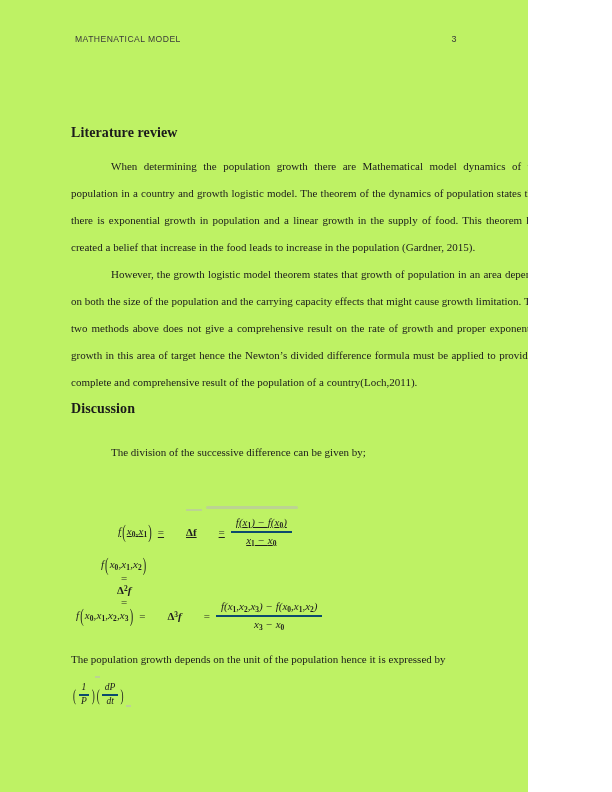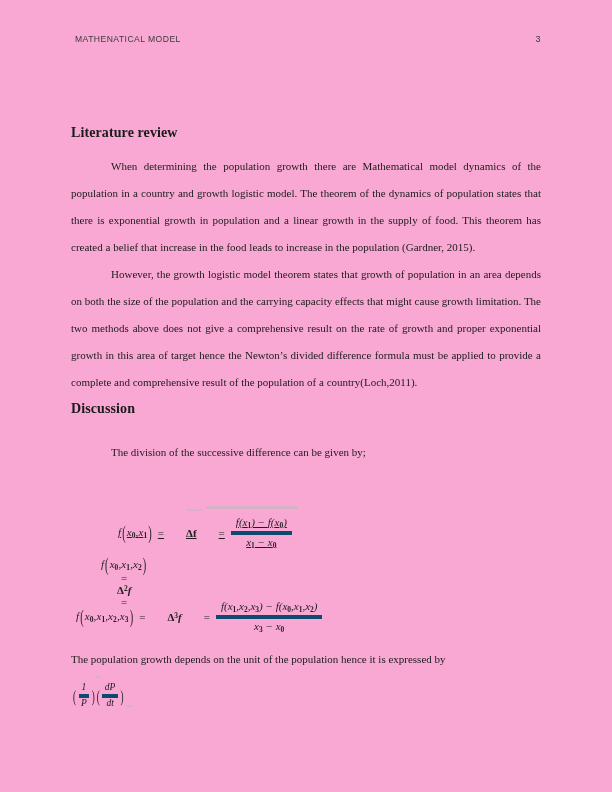--- a/index.html
+++ b/index.html
@@ -2,23 +2,23 @@
 <html><head>
 <meta charset="utf-8">
 <style>
   html, body {
     margin: 0;
     padding: 0;
     background: #ffffff;
   }
   .page {
     position: relative;
-    width: 612px;
+    width: 528px;
     height: 792px;
-    background: #f9a8d4;
+    background: #bef264;
     overflow: hidden;
     font-family: "Liberation Serif", "DejaVu Serif", serif;
     color: #1b1b1b;
   }
 
   
   .run-head {
     position: absolute;
     top: 34px;
     left: 75px;
@@ -106,21 +106,21 @@
   }
   .frac {
     display: inline-flex;
     flex-direction: column;
     align-items: center;
     vertical-align: middle;
     margin: 0 1px;
   }
   .frac > .num {
     padding: 0 5px 1px 5px;
-    border-bottom: 4px solid #0c4a6e;
+    border-bottom: 2px solid #0c4a6e;
     line-height: 1.25;
   }
   .frac > .den {
     padding: 1px 5px 0 5px;
     line-height: 1.25;
   }
   .paren {
     font-style: normal;
     display: inline-block;
     transform: scaleY(1.9);

